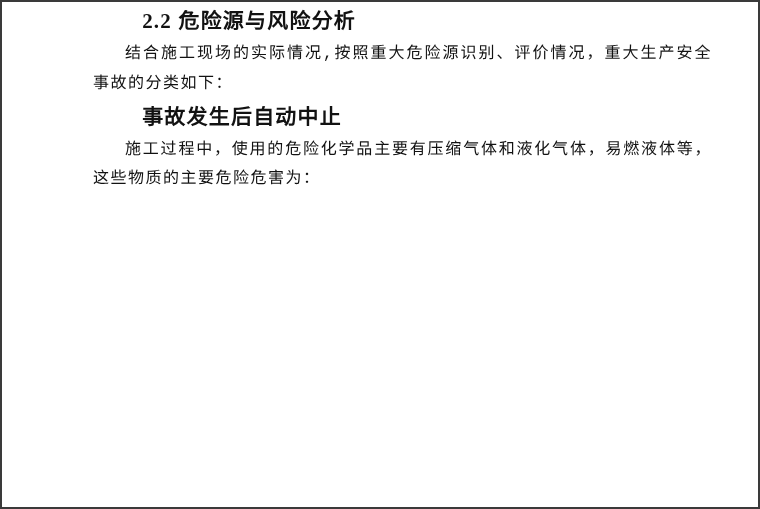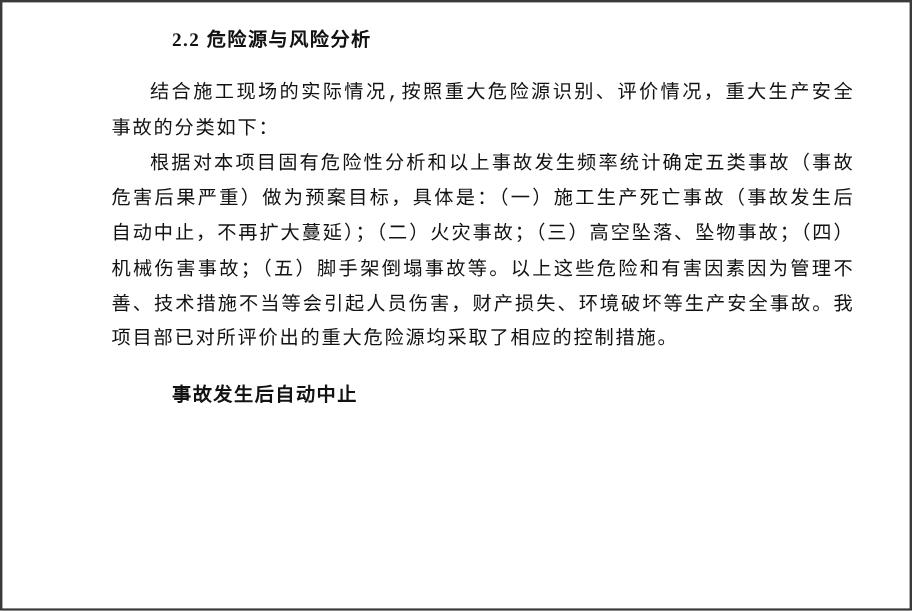--- a/index.html
+++ b/index.html
@@ -24,33 +24,33 @@
     line-height: 29.3px;
     letter-spacing: 1.5px;
     text-align: justify;
   }
   .para {
     margin: 0;
     text-indent: 2em;
     font-family: Liberation Mono, monospace;
   }
   .heading {
-    margin: 16px;
-    font-size: 16px;
+    margin: 4px;
+    font-size: 21px;
     font-weight: bold;
     text-indent: 2.15em;
     letter-spacing: 1.2px;
   }
 </style>
 </head>
 <body>
 
 <div class="page doc-text">
   <h2 class="heading">2.2 危险源与风险分析</h2>
 
   <p class="para">结合施工现场的实际情况,按照重大危险源识别、评价情况，重大生产安全事故的分类如下：</p>
 
 
-  <p class="para">根据对本项目固有危险性分析和以上事故发生频率统计确定五类事故（事故危害后果严重）做为预案目标，具体是：（一）施工生产死亡事故（事故发生后自动中止，不再扩大蔓延）；（二）火灾事故；（三）高空坠落、坠物事故；（四）机械伤害事故；（五）脚手架倒塌事故等。以上这些危险和有害因素因为管理不善、技术措施不当等会引起人员伤害，财产损失、环境破坏等生产安全事故。我项目部已对所评价出的重大危险源均采取了相应的控制措施。</p>
 
   <h2 class="heading">事故发生后自动中止</h2>
 
+  <p class="para">施工过程中，使用的危险化学品主要有压缩气体和液化气体，易燃液体等，这些物质的主要危险危害为：</p>
 </div>
 
 </body></html>

